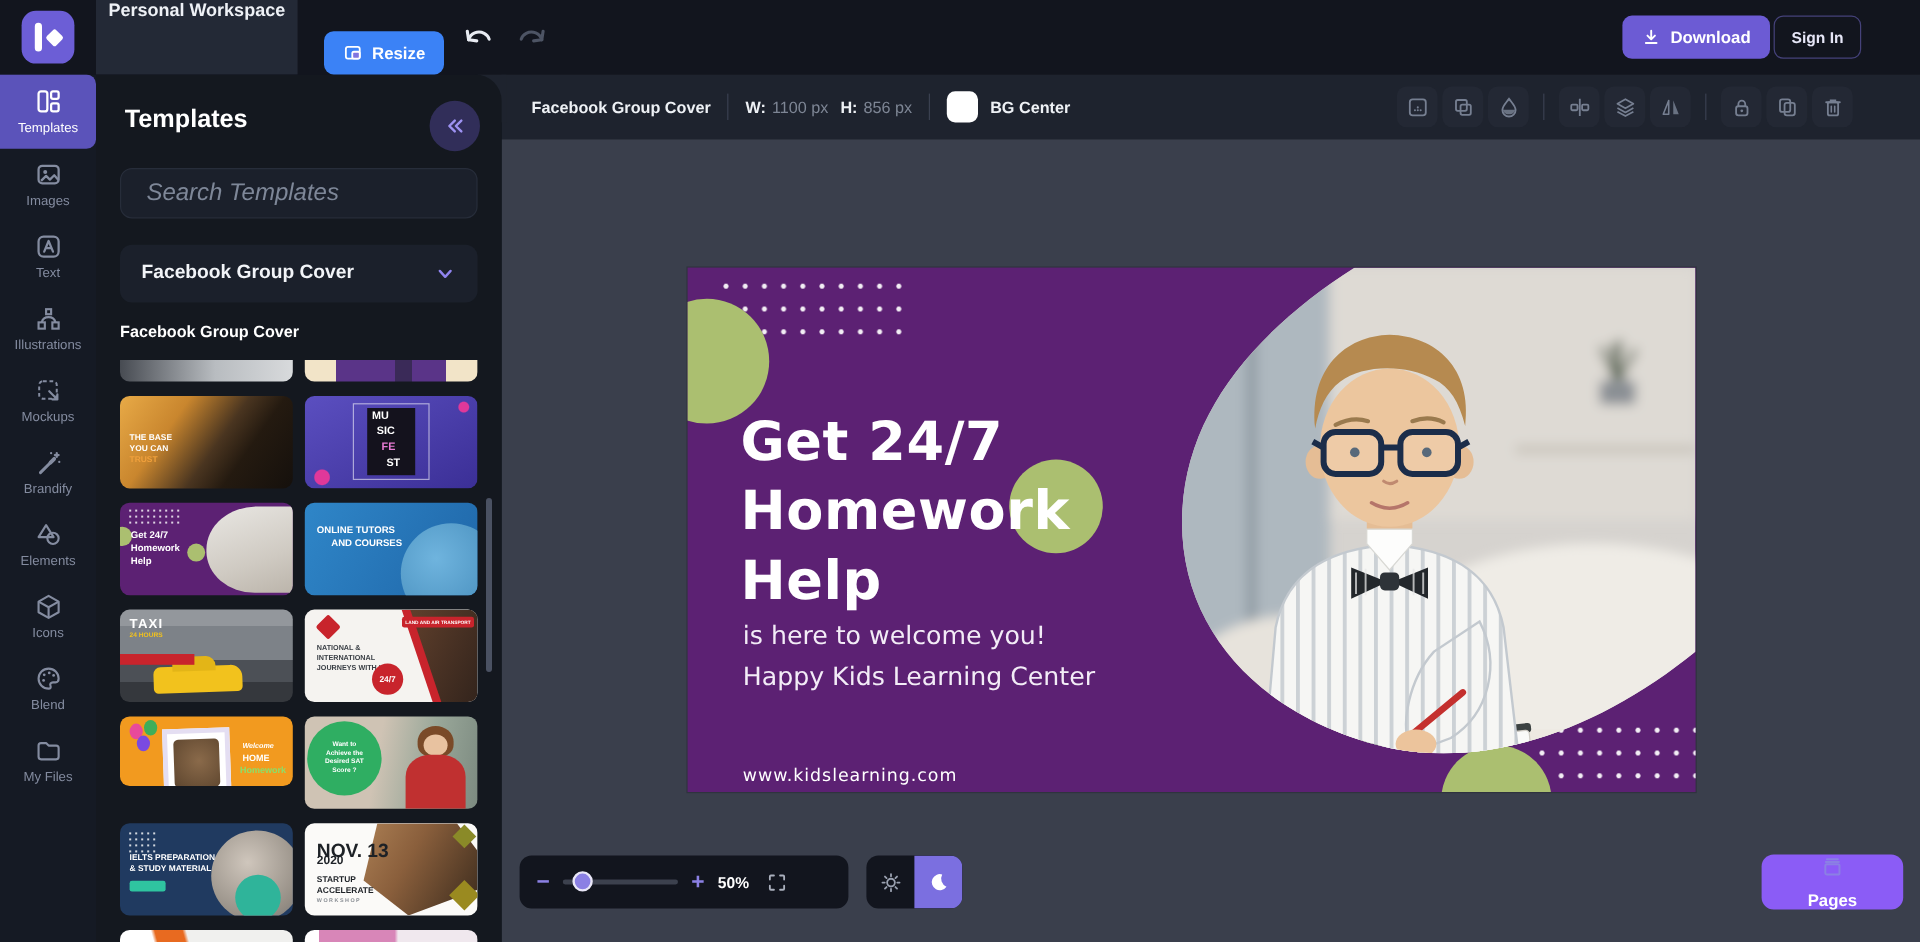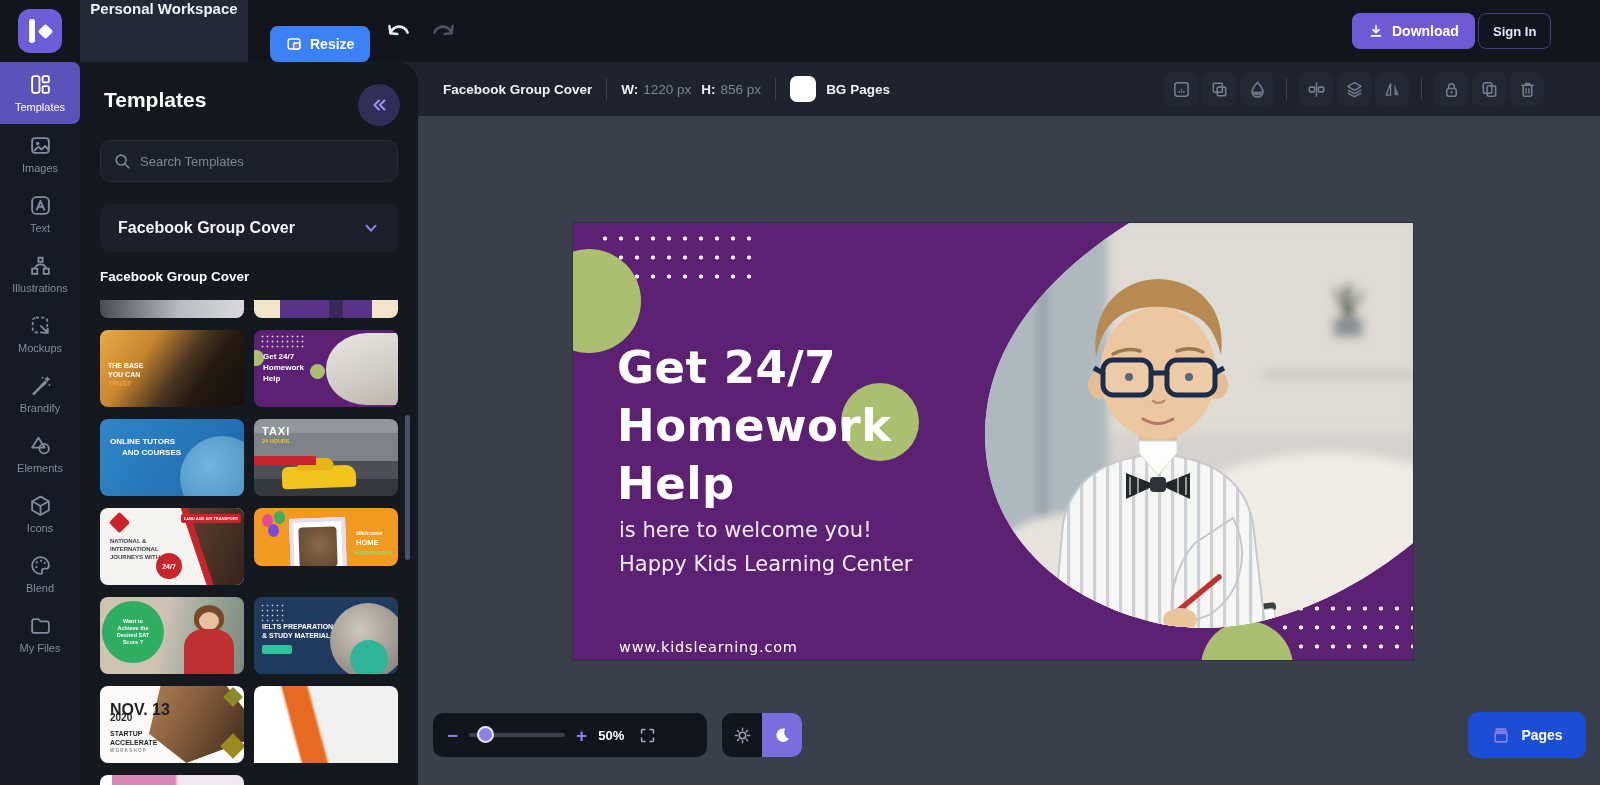--- a/index.html
+++ b/index.html
@@ -31,22 +31,22 @@
 
   
   #panel-back{position:absolute;left:398px;top:62px;width:24px;height:40px;background:#1e232e;z-index:41;}
   #panel{position:absolute;left:80px;top:62px;width:338px;height:723px;background:#14181f;z-index:42;
     border-top-right-radius:22px;}
   #panel-title{position:absolute;left:24px;top:26px;color:#fff;font-size:21px;font-weight:700;}
   #collapse-btn{position:absolute;left:278px;top:22px;width:42px;height:42px;border-radius:50%;
     background:#312e59;display:flex;align-items:center;justify-content:center;cursor:pointer;}
   #search-box{position:absolute;left:20px;top:78px;width:298px;height:42px;border-radius:10px;
     background:#1b202b;border:1px solid #272d3a;display:flex;align-items:center;padding:0 12px;gap:9px;}
-  #search-box input{flex:1;background:transparent;border:none;outline:none;color:#ef4444;font-size:13px;
-    font-family:"Liberation Sans",sans-serif;}
+  #search-box input{flex:1;background:transparent;border:none;outline:none;color:#ef4444;font-size:20px;
+    font-family:"Liberation Sans",sans-serif;font-style:italic;}
   #search-box input::placeholder{color:#7e8798;}
   #cat-dd{position:absolute;left:20px;top:142px;width:298px;height:48px;border-radius:10px;background:#1b202b;
     display:flex;align-items:center;padding:0 18px;cursor:pointer;}
   #cat-dd .lbl{flex:1;color:#f2f4f8;font-size:16px;font-weight:700;}
   #section-lbl{position:absolute;left:20px;top:207px;color:#fff;font-size:13.5px;font-weight:700;}
   #tgrid{position:absolute;left:20px;top:238px;width:298px;height:485px;overflow:hidden;
     display:grid;grid-template-columns:144px 144px;grid-template-rows:18px 77px 77px 77px 77px 77px 77px;gap:12px 10px;}
   .thumb{position:relative;width:144px;border-radius:8px;overflow:hidden;cursor:pointer;}
   .sliver{border-radius:0 0 8px 8px;}
   .t{position:absolute;color:#fff;font-weight:700;line-height:1.25;white-space:nowrap;}
@@ -143,22 +143,22 @@
     display:flex;align-items:center;padding:0 14px;gap:11px;z-index:35;}
   .zbtn{color:#8b80e4;font-size:19px;font-weight:700;cursor:pointer;line-height:1;}
   #ztrack{position:relative;width:96px;height:4px;border-radius:2px;background:#3c414e;cursor:pointer;}
   #zthumb{position:absolute;left:8px;top:-7px;width:17px;height:17px;border-radius:50%;background:#8b80e4;
     border:2px solid #e9e7f8;cursor:pointer;}
   #zval{color:#fff;font-size:13px;font-weight:700;}
   #themebar{position:absolute;left:722px;top:713px;width:80px;height:44px;border-radius:10px;background:#12151e;
     display:flex;overflow:hidden;z-index:35;}
   #theme-light{flex:1;display:flex;align-items:center;justify-content:center;color:#9aa1b0;cursor:pointer;}
   #theme-dark{width:40px;display:flex;align-items:center;justify-content:center;background:#7b6fe0;cursor:pointer;}
-  #pages-btn{position:absolute;left:1468px;top:712px;width:118px;height:46px;border-radius:10px;background:#1d4ed8;
-    display:flex;align-items:center;justify-content:center;gap:10px;color:#fff;font-size:14px;font-weight:700;cursor:pointer;z-index:35;}
+  #pages-btn{position:absolute;left:1468px;top:712px;width:118px;height:46px;border-radius:10px;background:#8b5cf6;
+    display:flex;align-items:center;justify-content:center;gap:10px;color:#fff;font-size:14px;font-weight:700;cursor:pointer;z-index:35;flex-direction:column;}
 </style>
 </head>
 <body>
 
 <div id="topbar">
   <div id="logo">
     <span class="bar"></span>
     <span class="dia"></span>
   </div>
   <div id="ws-tab">
@@ -294,20 +294,28 @@
   <div id="section-lbl">Facebook Group Cover</div>
 
   <div id="tgrid">
     <div class="thumb sliver sl-a" style="height:18px"></div>
     <div class="thumb sliver sl-b" style="height:18px"></div>
 
     <div class="thumb th-construction" style="height:77px">
       <span class="t" style="left:8px;top:32px;font-size:7px">THE BASE</span>
       <span class="t" style="left:8px;top:41px;font-size:7px">YOU CAN</span>
       <span class="t" style="left:8px;top:50px;font-size:7px;color:#f0a03c">TRUST</span>
+    </div>
+    <div class="thumb th-music" style="height:77px">
+      <div class="frame"></div>
+      <div class="core"></div>
+      <span class="t" style="left:56px;top:11px;font-size:9px">MU</span>
+      <span class="t" style="left:60px;top:24px;font-size:9px">SIC</span>
+      <span class="t" style="left:64px;top:37px;font-size:9px;color:#e77bd4">FE</span>
+      <span class="t" style="left:68px;top:50px;font-size:9px">ST</span>
     </div>
 
     <div class="thumb th-hw" style="height:77px">
       <div class="dotgrid"></div>
       <div class="photo"></div>
       <div class="gcir" style="left:-6px;top:20px;width:16px;height:16px"></div>
       <div class="gcir" style="left:56px;top:34px;width:15px;height:15px"></div>
       <span class="t" style="left:9px;top:22px;font-size:8px">Get 24/7</span>
       <span class="t" style="left:9px;top:33px;font-size:8px">Homework</span>
       <span class="t" style="left:9px;top:44px;font-size:8px">Help</span>
@@ -382,27 +390,27 @@
     <div class="thumb sl-c" style="height:77px"></div>
     <div class="thumb sl-d" style="height:77px"></div>
   </div>
   <div id="scrollbar"></div>
 </div>
 
 <div id="ctoolbar">
   <span class="ct-label">Facebook Group Cover</span>
   <span class="sep"></span>
   <span class="ct-label">W:</span>
-  <span class="ct-val">1220 px</span>
+  <span class="ct-val">1100 px</span>
   <span style="width:10px"></span>
   <span class="ct-label">H:</span>
   <span class="ct-val">856 px</span>
   <span class="sep"></span>
   <div id="bg-swatch"></div>
-  <span class="ct-label">BG Pages</span>
+  <span class="ct-label">BG Center</span>
 
   <div id="ct-icons">
     <div class="icon-btn">
       <svg width="19" height="19" viewBox="0 0 20 20">
           <rect x="3" y="3" width="14" height="14" rx="2.5" fill="none" stroke="currentColor" stroke-width="1.6"></rect>
           <circle cx="7.5" cy="12.5" r=".9" fill="currentColor"></circle>
           <circle cx="10" cy="12.5" r=".9" fill="currentColor"></circle>
           <circle cx="12.5" cy="12.5" r=".9" fill="currentColor"></circle>
           <circle cx="10" cy="10" r=".9" fill="currentColor"></circle>
         </svg>

